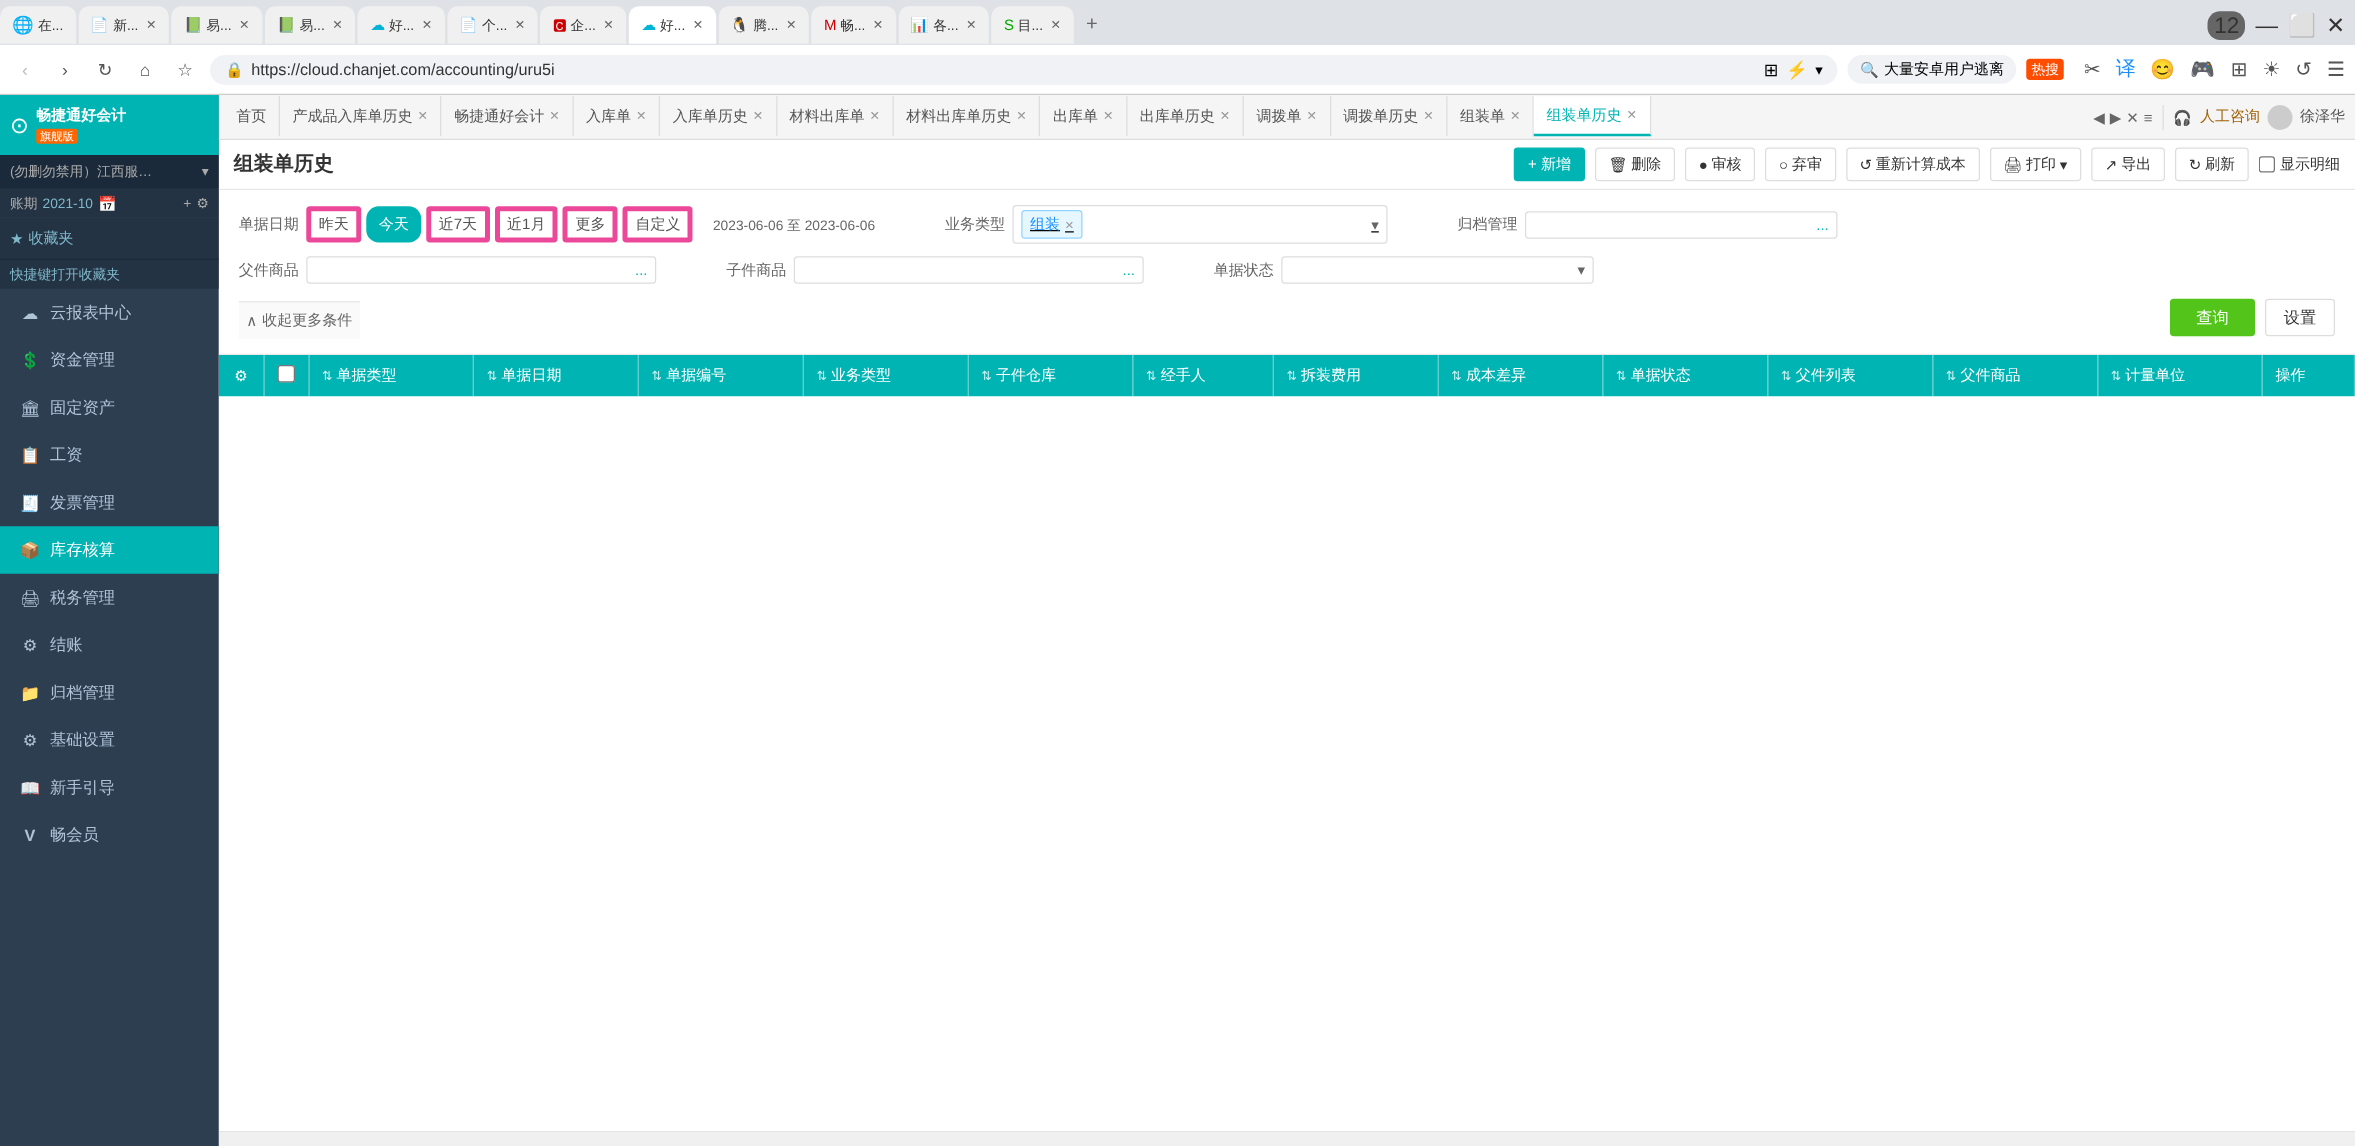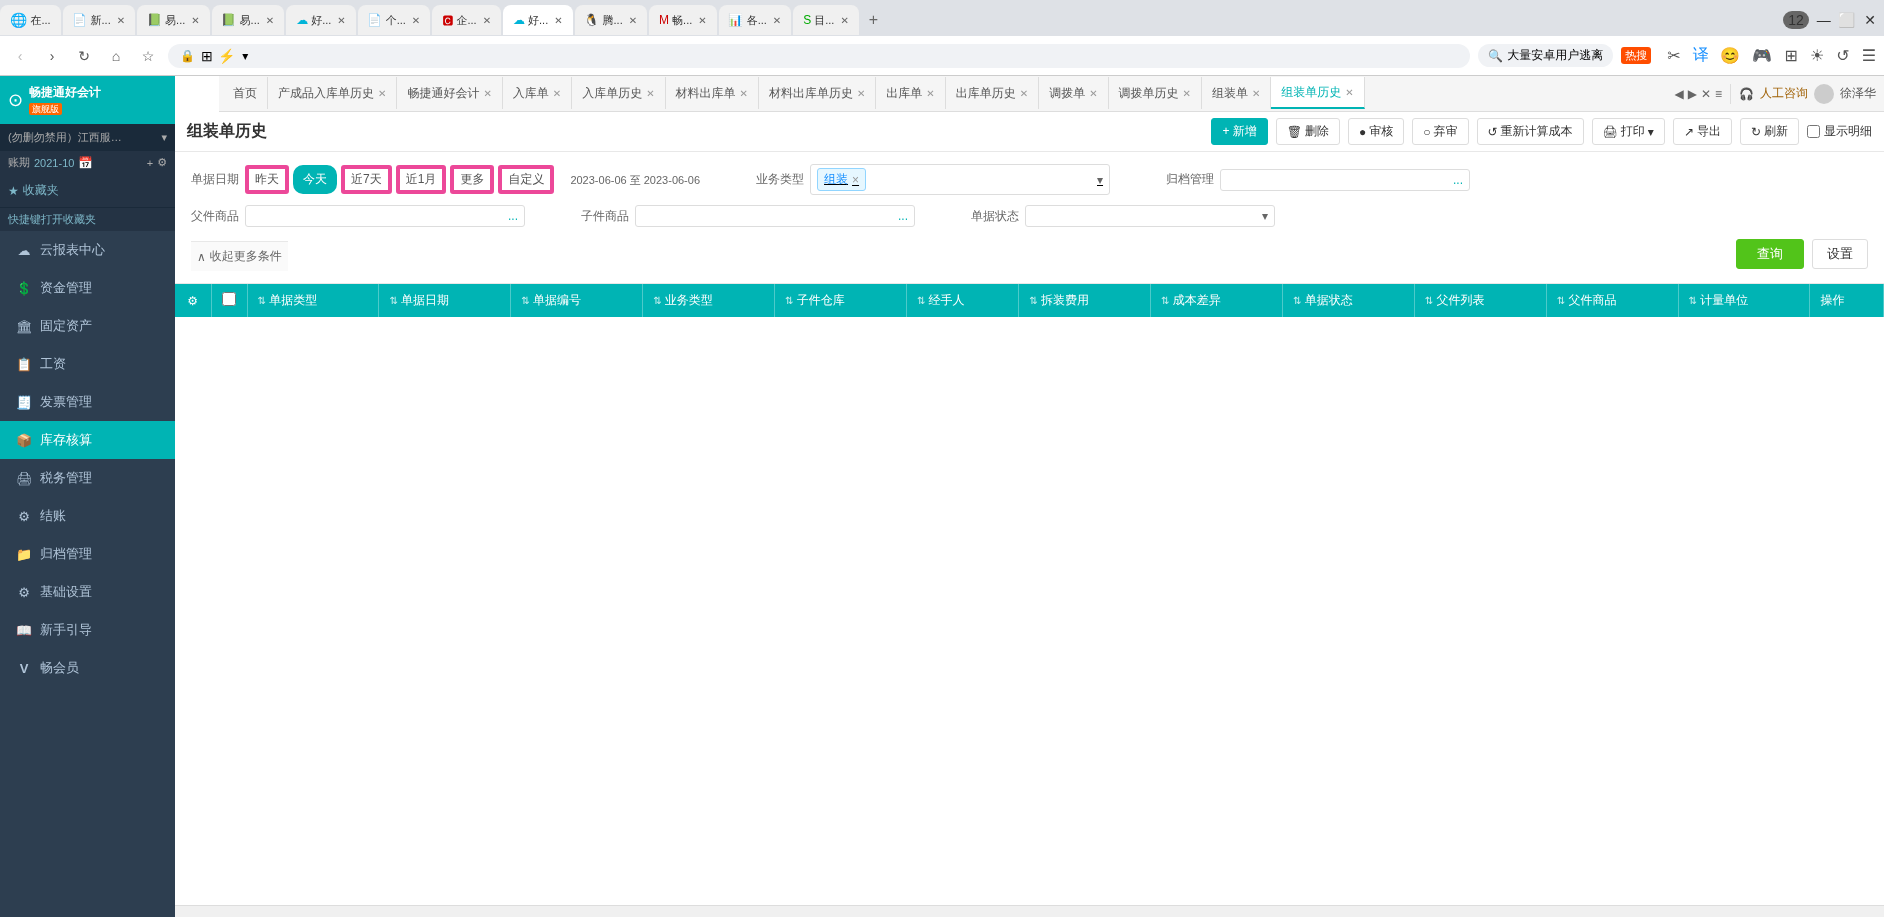--- a/index.html
+++ b/index.html
@@ -7,21 +7,21 @@
 
     
     .browser-chrome { background: #dee1e6; width: 1884px; }
     .tab-bar { display: flex; align-items: center; background: #dee1e6; padding: 4px 0 0 0; height: 36px; }
     .tab { display: flex; align-items: center; padding: 0 10px; height: 30px; background: #f0f0f0; border-radius: 8px 8px 0 0; font-size: 12px; color: #333; margin-right: 2px; white-space: nowrap; max-width: 140px; overflow: hidden; cursor: pointer; }
     .tab.active { background: #fff; }
     .tab-close { margin-left: 6px; color: #666; font-size: 10px; cursor: pointer; }
     .tab-new { padding: 0 8px; font-size: 16px; color: #666; cursor: pointer; }
     .tab-count { background: #666; color: white; border-radius: 10px; padding: 1px 5px; font-size: 10px; }
     .tab-controls { margin-left: auto; display: flex; align-items: center; gap: 8px; padding-right: 8px; }
-    .tab-controls span { font-size: 14px; cursor: pointer; color: #333; }
+    .tab-controls span { font-size: 18px; cursor: pointer; color: #333; }
 
     .address-bar { display: flex; align-items: center; background: #fff; padding: 4px 8px; height: 40px; border-bottom: 1px solid #ccc; gap: 8px; }
     .nav-btn { width: 24px; height: 24px; display: flex; align-items: center; justify-content: center; cursor: pointer; color: #555; font-size: 14px; }
     .nav-btn.disabled { color: #bbb; }
     .url-box { flex: 1; display: flex; align-items: center; background: #f0f2f5; border-radius: 20px; padding: 4px 12px; gap: 6px; }
     .url-text { font-size: 13px; color: #333; flex: 1; }
     .search-box { display: flex; align-items: center; background: #f0f2f5; border-radius: 20px; padding: 3px 10px; gap: 4px; }
     .hot-tag { background: #ff4d00; color: white; border-radius: 3px; padding: 1px 4px; font-size: 11px; }
     .toolbar-icons { display: flex; align-items: center; gap: 12px; margin-left: 8px; }
     .toolbar-icon { font-size: 16px; cursor: pointer; color: #555; }
@@ -165,20 +165,21 @@
   </div>
 
   <div class="address-bar">
     <div class="nav-btn disabled">‹</div>
     <div class="nav-btn">›</div>
     <div class="nav-btn">↻</div>
     <div class="nav-btn">⌂</div>
     <div class="nav-btn">☆</div>
     <div class="url-box">
       <span style="color:#2d7d46;font-size:12px;">🔒</span>
+      <span class="url-text">https://cloud.chanjet.com/accounting/uru5i</span>
       <span style="font-size:14px;">⊞</span>
       <span style="font-size:14px;">⚡</span>
       <span style="font-size:12px;">▾</span>
     </div>
     <div class="search-box">
       <span>🔍</span>
       <span>大量安卓用户逃离</span>
     </div>
     <span class="hot-tag">热搜</span>
     <div class="toolbar-icons">
@@ -269,21 +270,21 @@
       </div>
       <div class="menu-item">
         <span class="menu-icon" style="font-weight:bold;">V</span>
         <span>畅会员</span>
       </div>
     </div>
   </div>
 
   <div class="main-content">
 
-    <div style="display:flex;align-items:center;background:#f5f5f5;border-bottom:1px solid #ddd;height:36px;margin-left:44px;">
+    <div style="display:flex;align-items:center;background:#f5f5f5;border-bottom:1px solid #ddd;height:36px;">
       <div class="nav-tabs" style="flex:1;overflow:hidden;">
         <div class="nav-tab">
           <span>首页</span>
         </div>
         <div class="nav-tab">
           <span>产成品入库单历史</span>
           <span class="nav-tab-close">✕</span>
         </div>
         <div class="nav-tab">
           <span>畅捷通好会计</span>

